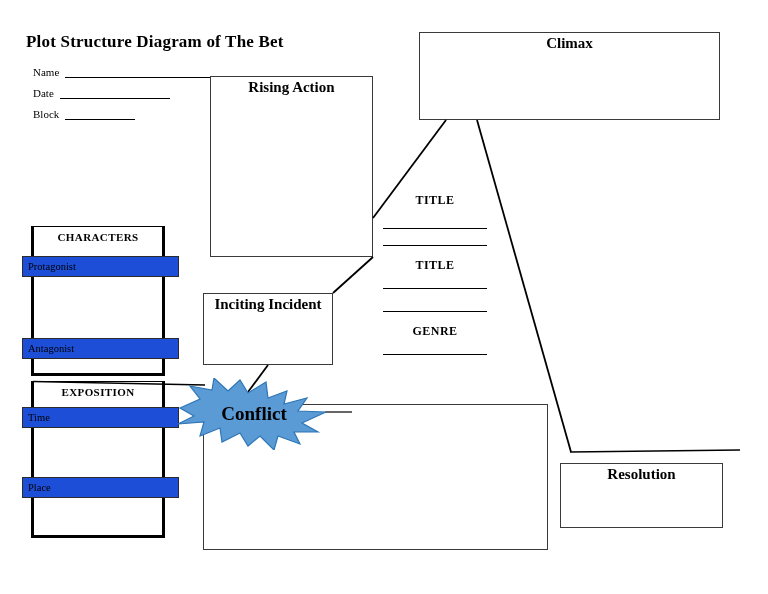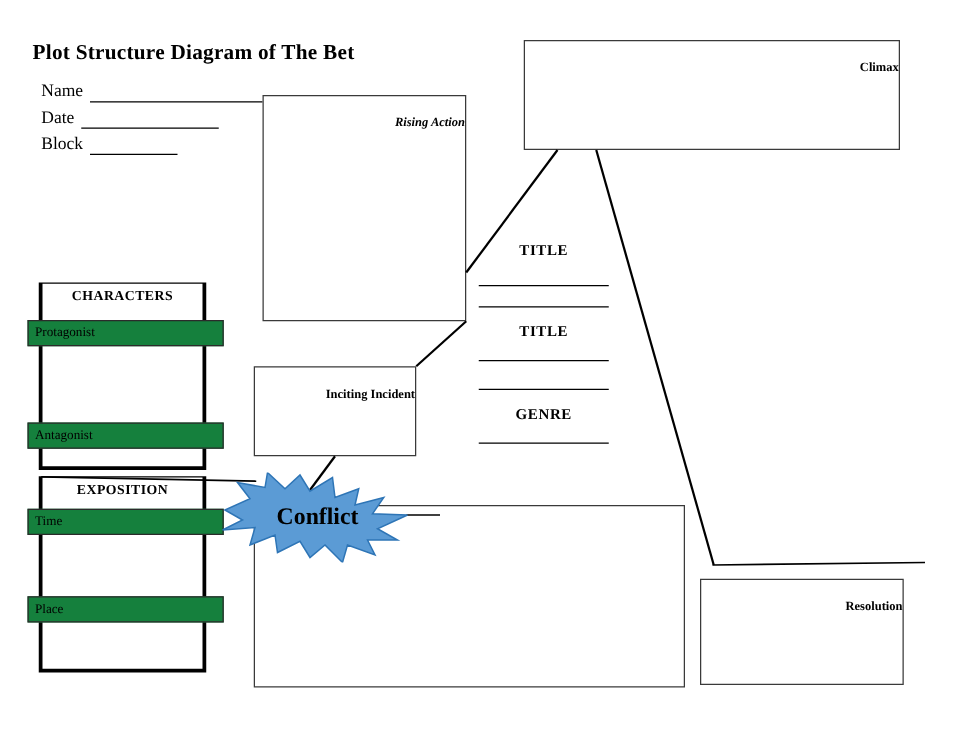--- a/index.html
+++ b/index.html
@@ -27,43 +27,43 @@
     left: 26px;
     top: 32px;
     font-size: 17px;
     font-weight: bold;
     letter-spacing: 0.2px;
     white-space: nowrap;
   }
 
   
   .field-row {
-    font-size: 14px;
+    font-size: 11px;
     white-space: nowrap;
     display: flex;
     align-items: flex-end;
   }
   .field-label { margin-right: 6px; }
   .field-rule {
     display: inline-block;
     border-bottom: 1px solid #000;
     height: 10px;
   }
 
   
   .plot-box {
     border: 1px solid #3a3a3a;
     background: #ffffff;
     box-sizing: border-box;
   }
   .plot-box .box-title {
-    text-align: right;
-    font-weight: bold;
-    font-size: 10px;
-    margin-top: 16px;
+    text-align: center;
+    font-weight: bold;
+    font-size: 15px;
+    margin-top: 2px;
     white-space: nowrap;
   }
 
   
   .col-box {
     box-sizing: border-box;
     background: #ffffff;
     border-left: 3px solid #000;
     border-right: 3px solid #000;
     border-top: 1px solid #000;
@@ -73,21 +73,21 @@
     text-align: center;
     font-weight: bold;
     font-size: 11px;
     letter-spacing: 0.4px;
     margin-top: 4px;
     white-space: nowrap;
   }
   .slot-box {
     box-sizing: border-box;
     border: 1px solid #2b2b2b;
-    background: #15803d;
+    background: #1d4ed8;
     font-size: 10.5px;
     padding-left: 5px;
     display: flex;
     align-items: center;
     white-space: nowrap;
   }
 
   
   .center-label {
     text-align: center;
@@ -152,34 +152,34 @@
   <div class="abs col-box" id="exposition-panel" style="left:31px; top:381px; width:134px; height:157px;">
     <div class="col-title">EXPOSITION</div>
   </div>
   <div class="abs slot-box" style="left:22px; top:407px; width:157px; height:21px;">
     <span>Time</span>
   </div>
   <div class="abs slot-box" style="left:22px; top:477px; width:157px; height:21px;">
     <span>Place</span>
   </div>
 
-  <div class="abs plot-box" id="rising-action" style="left:210px; top:76px; width:163px; height:181px;font-style:italic;">
+  <div class="abs plot-box" id="rising-action" style="left:210px; top:76px; width:163px; height:181px;">
     <div class="box-title">Rising Action</div>
   </div>
 
   <div class="abs plot-box" id="inciting-incident" style="left:203px; top:293px; width:130px; height:72px;">
     <div class="box-title">Inciting Incident</div>
   </div>
 
   <div class="abs plot-box" id="climax" style="left:419px; top:32px; width:301px; height:88px;">
     <div class="box-title">Climax</div>
   </div>
 
 
-  <div class="abs plot-box" id="resolution" style="left:560px; top:463px; width:163px; height:85px;">
+  <div class="abs plot-box" id="resolution" style="left:560px; top:463px; width:163px; height:65px;">
     <div class="box-title">Resolution</div>
   </div>
 
   <div class="abs plot-box" id="conflict-detail" style="left:203px; top:404px; width:345px; height:146px;"></div>
 
   <div class="abs" style="left:383px; top:193px; width:104px;">
     <div class="center-label">TITLE</div>
   </div>
   <div class="abs center-rule" style="left:383px; top:228px; width:104px;"></div>
   <div class="abs center-rule" style="left:383px; top:245px; width:104px;"></div>

